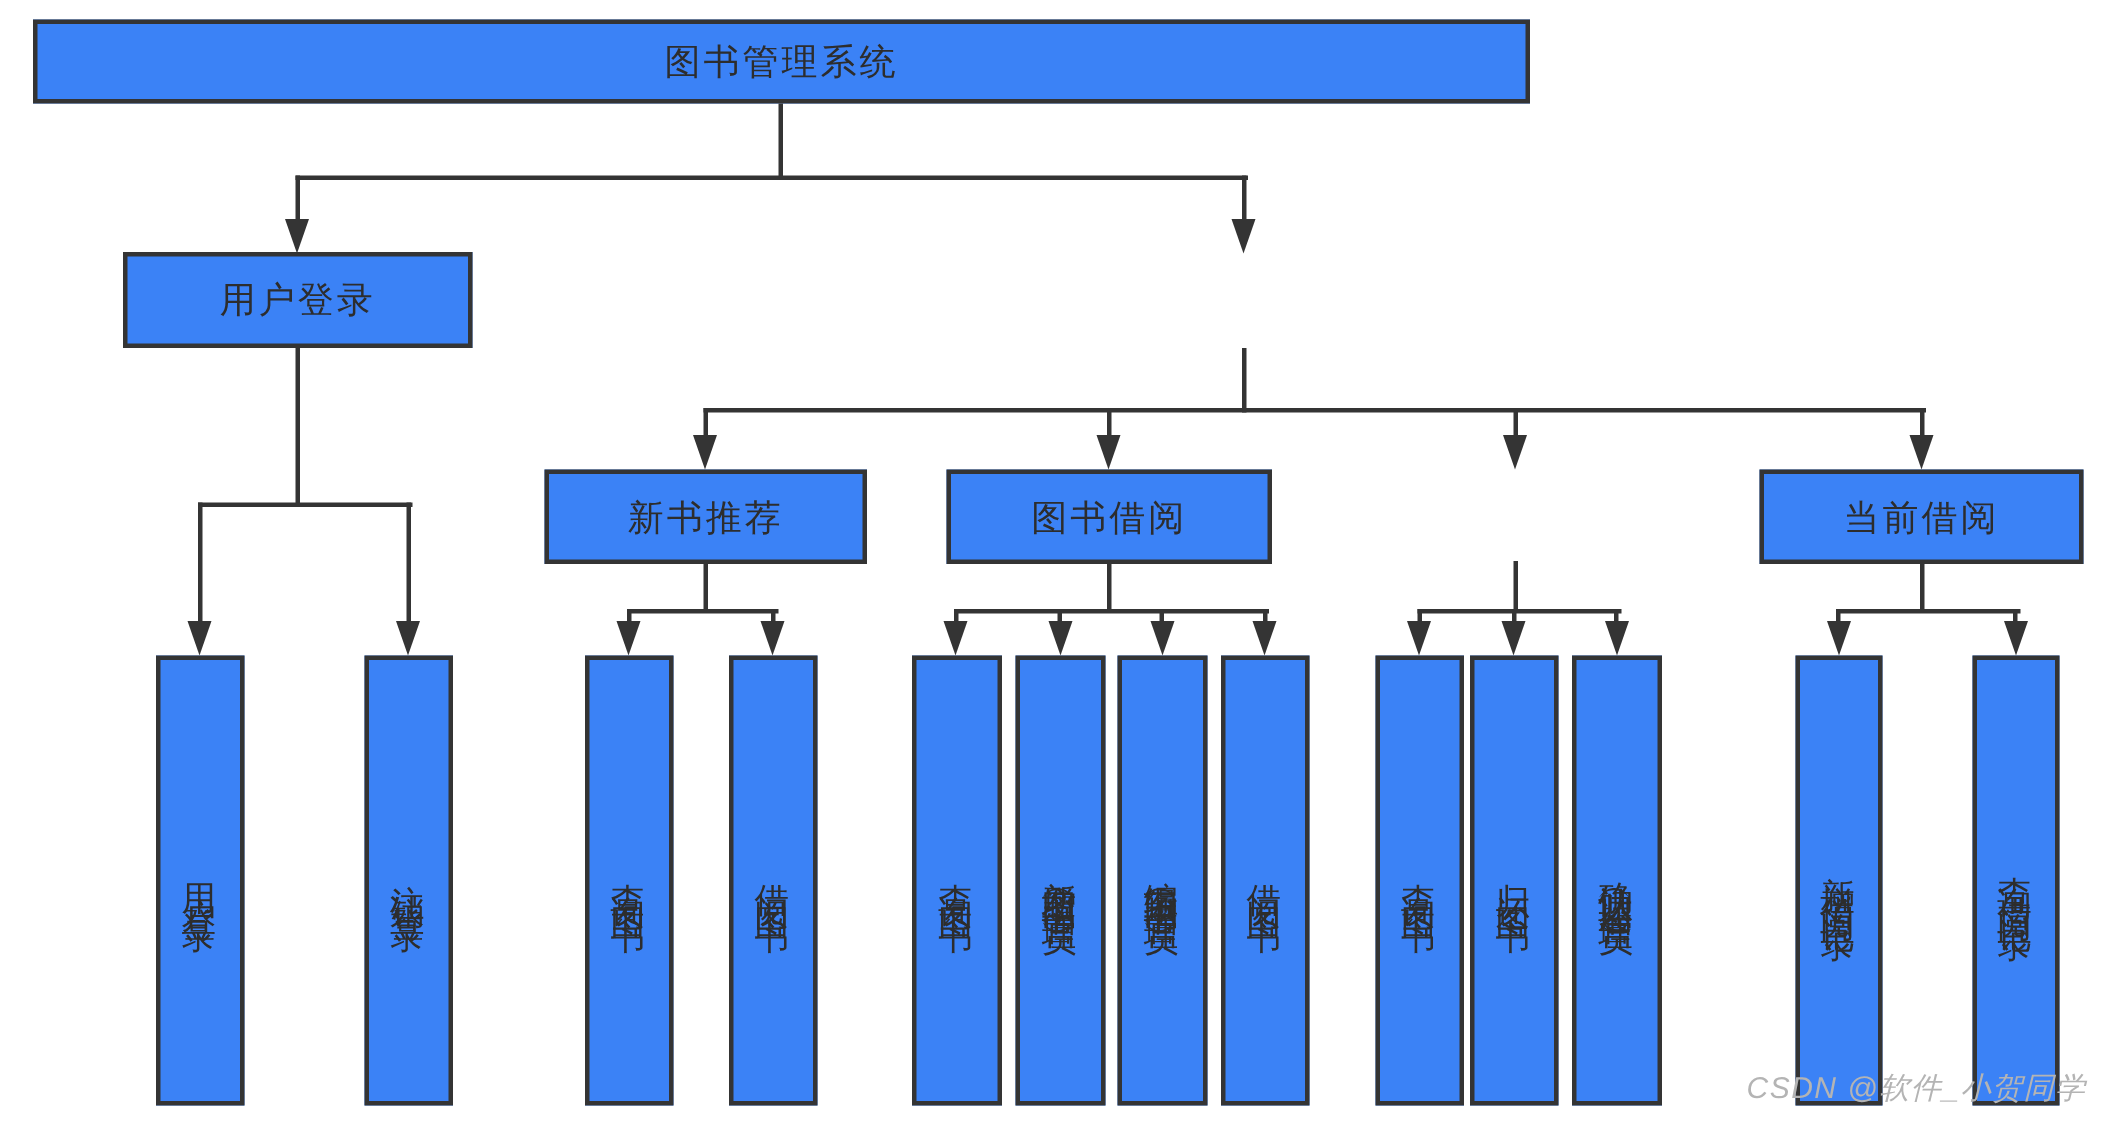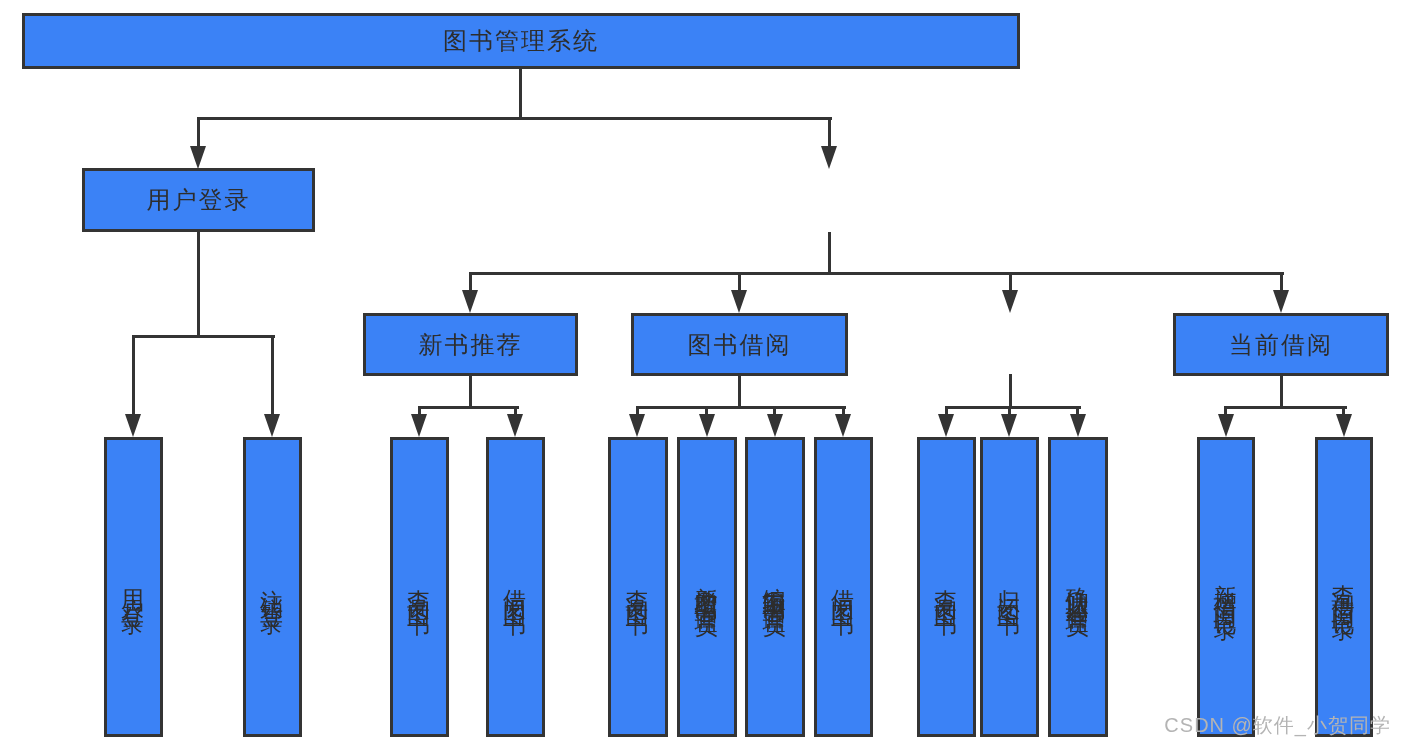--- a/index.html
+++ b/index.html
@@ -42,20 +42,21 @@
     border-right:8px solid transparent;
     border-top:23px solid #343434;
   }
   .watermark{
     position:absolute;
     right:14px;bottom:8px;
     font-size:20px;
     color:#b4b4b4;
     letter-spacing:1px;
     white-space:nowrap;
+    font-style:italic;
   }
 </style>
 </head>
 <body>
 
 <div id="stage">
 
   <div class="box" style="left:22px;top:13px;width:998px;height:56px">图书管理系统</div>
 
   <div class="box" style="left:82px;top:168px;width:233px;height:64px">用户登录</div>

